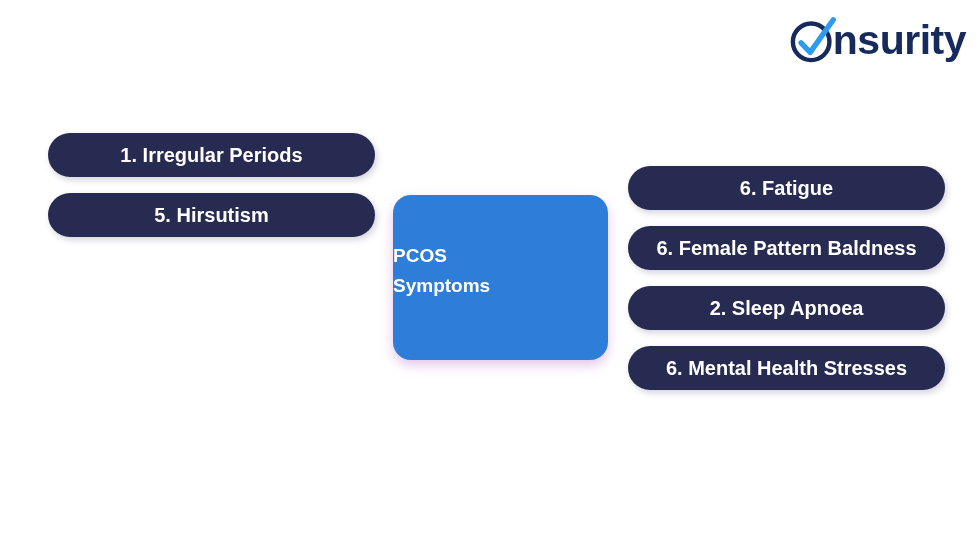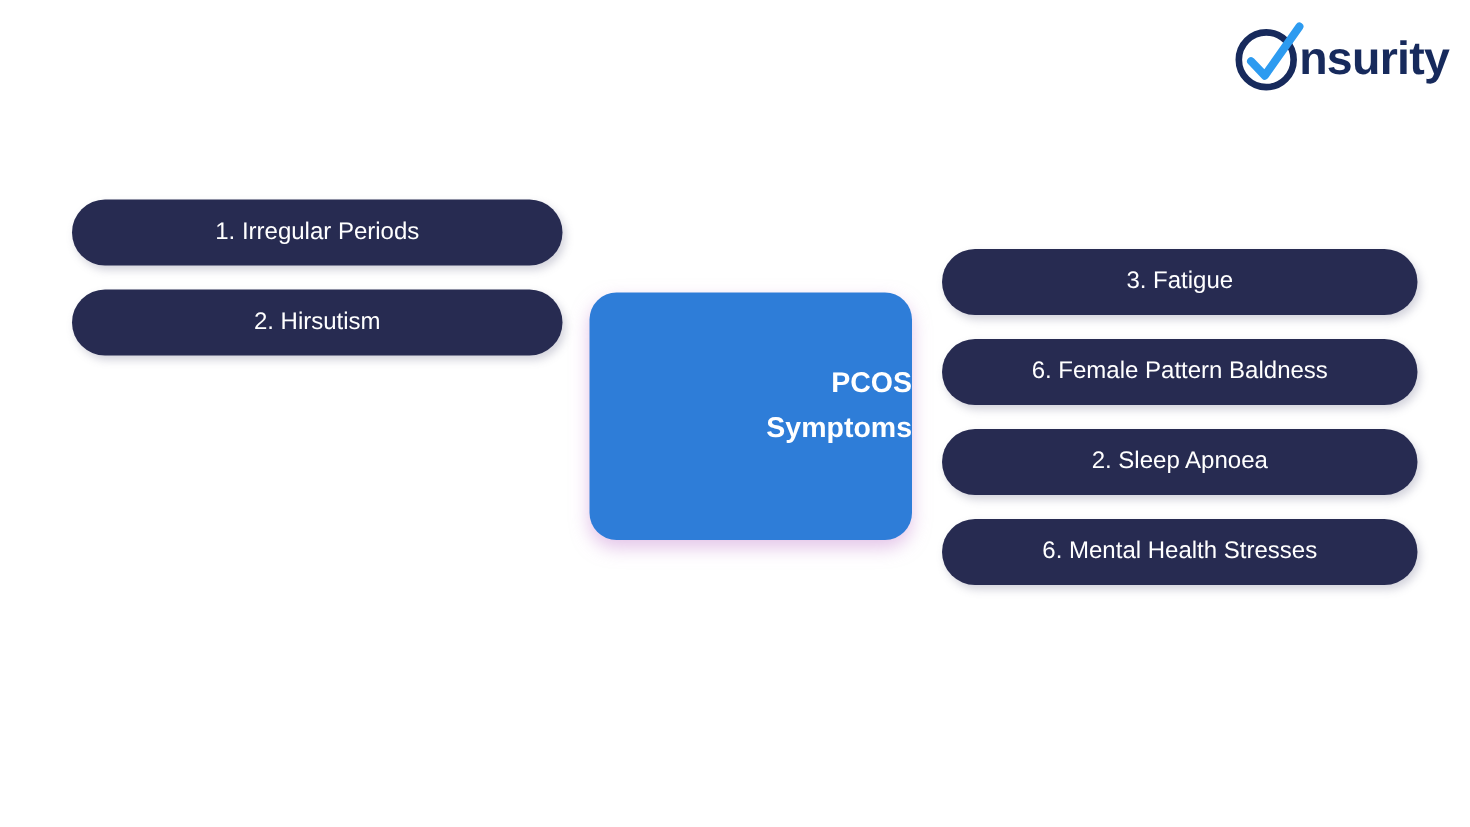--- a/index.html
+++ b/index.html
@@ -22,21 +22,21 @@
     right: 14px;
     display: flex;
     align-items: center;
   }
   .logo-mark {
     width: 50px;
     height: 50px;
     display: block;
   }
   .logo-text {
-    font-size: 31px;
+    font-size: 41px;
     font-weight: bold;
     letter-spacing: -0.5px;
     color: var(--logo-navy, #172a5c);
     margin-left: -7px;
     margin-top: 6px;
   }
 
   
   .col {
     position: absolute;
@@ -45,42 +45,42 @@
     gap: 16px;
   }
   .col-left  { left: 48px;  top: 133px; width: 327px; }
   .col-right { left: 628px; top: 166px; width: 317px; }
 
   .pill {
     height: 44px;
     border-radius: 22px;
     background: var(--pill-navy, #272b51);
     color: var(--text-white, #ffffff);
-    font-size: 16px;
-    font-weight: normal;
+    font-size: 20px;
+    font-weight: bold;
     display: flex;
     align-items: center;
     justify-content: center;
     box-shadow: 2px 3px 6px rgba(110, 110, 140, 0.30);
     white-space: nowrap;
   }
 
   
   .center-node {
     position: absolute;
     left: 393px;
     top: 195px;
     width: 215px;
     height: 165px;
     border-radius: 18px;
     background: var(--node-blue, #2e7dd8);
     color: var(--text-white, #ffffff);
     display: flex;
     flex-direction: column;
-    align-items: flex-end;
+    align-items: flex-start;
     justify-content: center;
     font-size: 19px;
     font-weight: bold;
     line-height: 1.55;
     box-shadow: 0 5px 12px rgba(205, 150, 215, 0.55);
   }
   .center-node .line { transform: translateY(-7px); }
 </style>
 </head>
 <body>
@@ -90,28 +90,28 @@
   <div class="logo">
     <svg class="logo-mark" viewBox="0 0 50 52" aria-hidden="true">
       <circle cx="21" cy="30" r="19" fill="none" style="stroke: var(--logo-navy, #172a5c); stroke-width: 4.6;"></circle>
       <path d="M 10.5 31 L 20 41 L 44 7" fill="none" style="stroke: var(--logo-check-blue, #2d9bf0); stroke-width: 5.6;" stroke-linecap="round" stroke-linejoin="round"></path>
     </svg>
     <span class="logo-text">nsurity</span>
   </div>
 
   <div class="col col-left">
     <div class="pill">1. Irregular Periods</div>
-    <div class="pill">2. Hirsutism</div>
+    <div class="pill">5. Hirsutism</div>
   </div>
 
   <div class="center-node">
     <span class="line">PCOS</span>
     <span class="line">Symptoms</span>
   </div>
 
   <div class="col col-right">
-    <div class="pill">3. Fatigue</div>
+    <div class="pill">6. Fatigue</div>
     <div class="pill">6. Female Pattern Baldness</div>
     <div class="pill">2. Sleep Apnoea</div>
     <div class="pill">6. Mental Health Stresses</div>
   </div>
 
 </div>
 
 </body></html>

